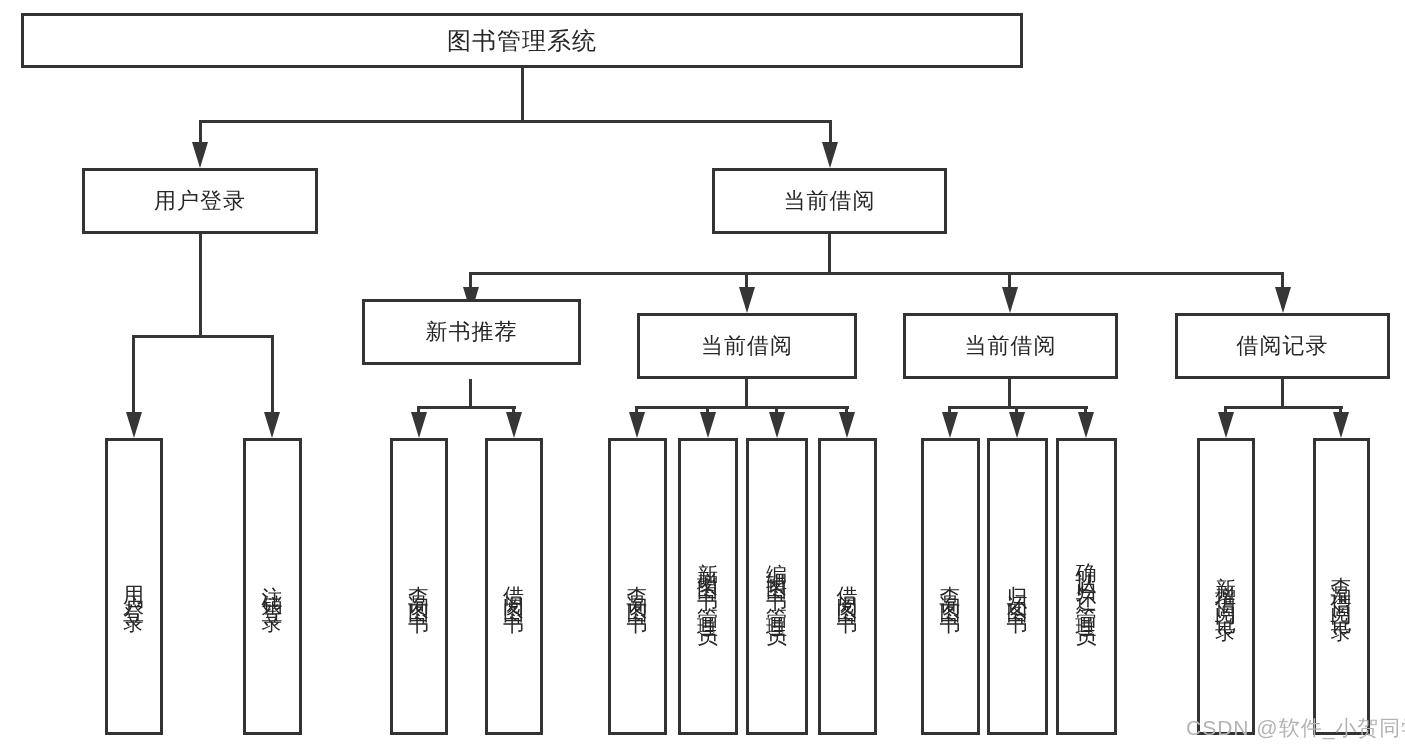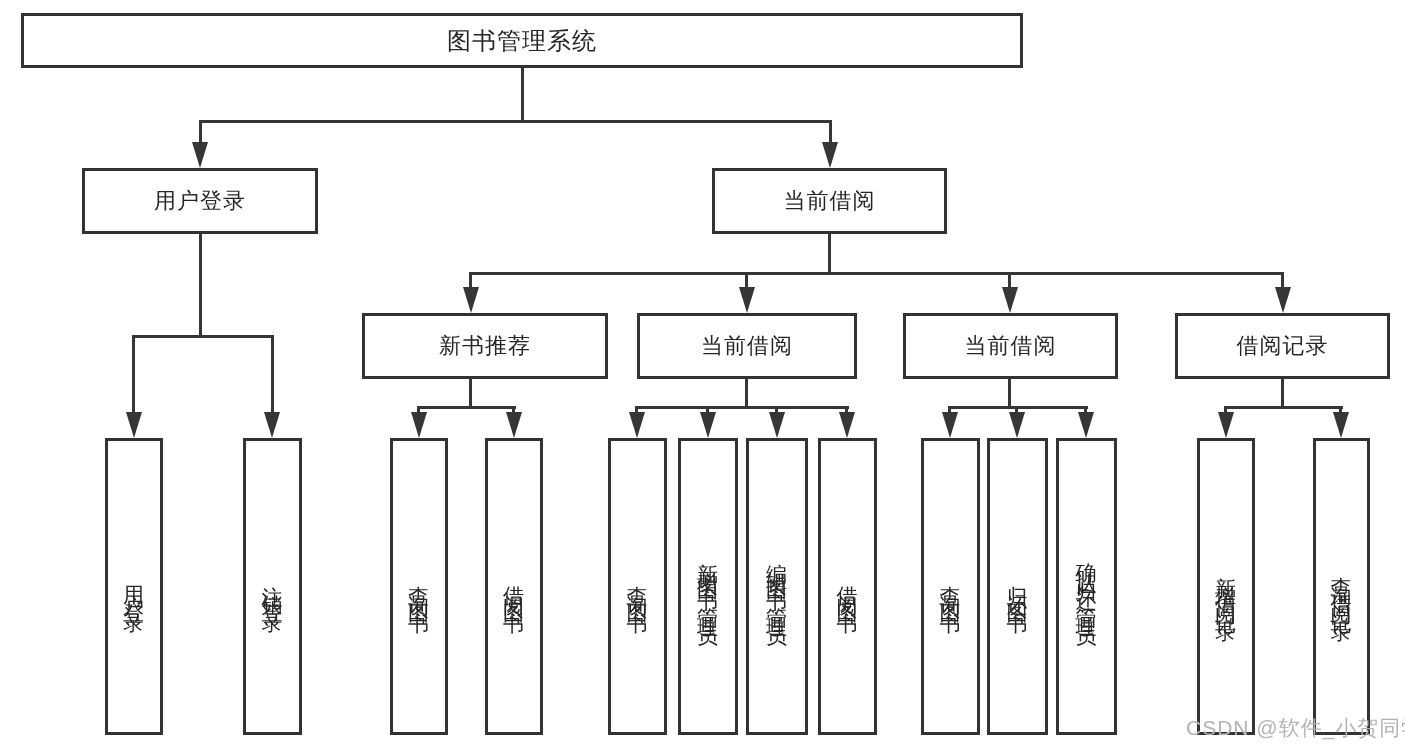--- a/index.html
+++ b/index.html
@@ -117,21 +117,21 @@
     <span>图书管理系统</span>
   </div>
 
   <div class="box hbox" style="left:82px;top:168px;width:236px;height:66px">
     <span>用户登录</span>
   </div>
   <div class="box hbox" style="left:712px;top:168px;width:235px;height:66px">
     <span>当前借阅</span>
   </div>
 
-  <div class="box hbox" style="left:362px;top:313px;width:246px;height:66px">
+  <div class="box hbox" style="left:362px;top:299px;width:219px;height:66px">
     <span>新书推荐</span>
   </div>
   <div class="box hbox" style="left:637px;top:313px;width:220px;height:66px">
     <span>当前借阅</span>
   </div>
   <div class="box hbox" style="left:903px;top:313px;width:215px;height:66px">
     <span>当前借阅</span>
   </div>
   <div class="box hbox" style="left:1175px;top:313px;width:215px;height:66px">
     <span>借阅记录</span>

